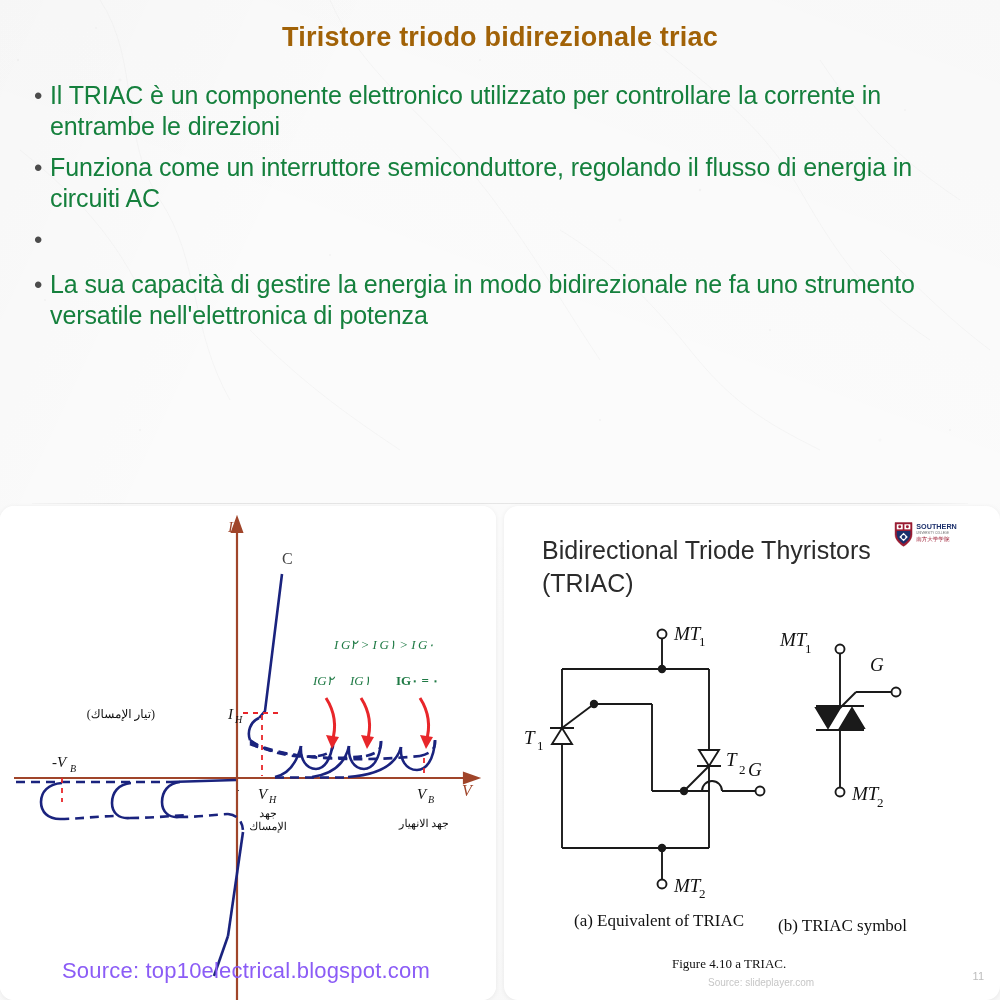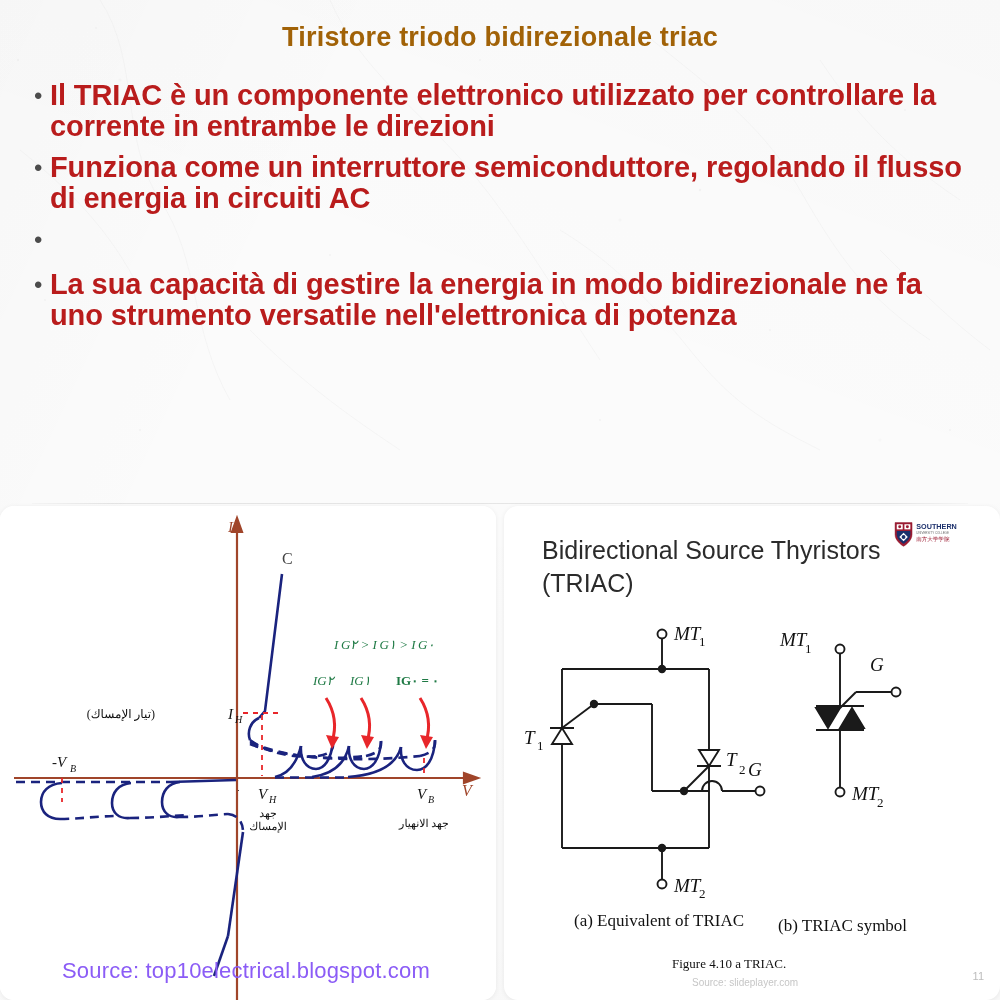--- a/index.html
+++ b/index.html
@@ -38,21 +38,21 @@
   }
   .bullet{
     display:flex;align-items:flex-start;
     margin-bottom:10px;
   }
   .bullet .dot{
     color:#4c4c4c;font-size:24px;line-height:30px;
     width:16px;flex:0 0 16px;margin-top:1px;
   }
   .bullet .txt{
-    color:#b91c1c;font-size:29px;line-height:31px;font-weight:700;
+    color:#15803d;font-size:25px;line-height:31px;font-weight:400;
     letter-spacing:-.1px;
   }
   .bullet.gap{margin-top:14px;}
 
   
   .divider{
     position:absolute;left:32px;top:503px;width:936px;height:1px;
     background:linear-gradient(to right, rgba(0,0,0,0.02), rgba(0,0,0,0.085) 8%, rgba(0,0,0,0.085) 92%, rgba(0,0,0,0.02));
   }
 
@@ -66,21 +66,21 @@
   }
   #card-left{left:0px;top:506px;width:496px;height:494px;}
   #card-right{left:504px;top:506px;width:496px;height:494px;}
 
   .src-note{
     position:absolute;
     color:#8b5cf6;
     font-weight:400;
   }
   #src-left{left:62px;bottom:16px;font-size:22px;letter-spacing:.2px;}
-  #src-right{left:188px;bottom:12px;font-size:10px;color:#c6c6c6;}
+  #src-right{left:204px;bottom:12px;font-size:10px;color:#c6c6c6;}
   #page-no{right:16px;bottom:18px;font-size:11px;color:#bdbdbd;}
 
   
   .rc-title{
     position:absolute;left:38px;top:28px;width:370px;
     font-size:25px;line-height:33px;color:#2b2b2b;font-weight:400;
   }
   .logo{
     position:absolute;right:22px;top:14px;width:86px;height:34px;
   }
@@ -247,21 +247,21 @@
     <text x="313" y="179" font-family="'Liberation Serif',serif" font-size="13" font-style="italic" fill="#1f7a45">IG٢</text>
     <text x="350" y="179" font-family="'Liberation Serif',serif" font-size="13" font-style="italic" fill="#1f7a45">IG١</text>
     <text x="396" y="179" font-family="'Liberation Serif',serif" font-size="13" font-weight="bold" fill="#1f7a45">IG٠ = ٠</text>
   </svg>
 
   <div class="src-note" id="src-left">Source: top10electrical.blogspot.com</div>
 </div>
 
 <div class="card" id="card-right">
 
-  <div class="rc-title">Bidirectional Source Thyristors (TRIAC)</div>
+  <div class="rc-title">Bidirectional Triode Thyristors (TRIAC)</div>
 
   <svg class="logo" viewBox="0 0 200 80">
 
     <path d="M6,6 L46,6 L46,34 C46,48 32,58 26,62 C20,58 6,48 6,34 Z" fill="#9c1b32" stroke="#8a1629" stroke-width="1"></path>
     <rect x="10" y="10" width="14" height="12" fill="#fff"></rect>
     <rect x="28" y="10" width="14" height="12" fill="#fff"></rect>
     <circle cx="17" cy="16" r="3.5" fill="#9c1b32"></circle>
     <circle cx="35" cy="16" r="3.5" fill="#9c1b32"></circle>
     <path d="M10,26 L42,26 L42,34 C42,44 32,52 26,56 C20,52 10,44 10,34 Z" fill="#1b2f6b"></path>
     <polygon points="26,30 36,40 26,50 16,40" fill="#fff"></polygon>

